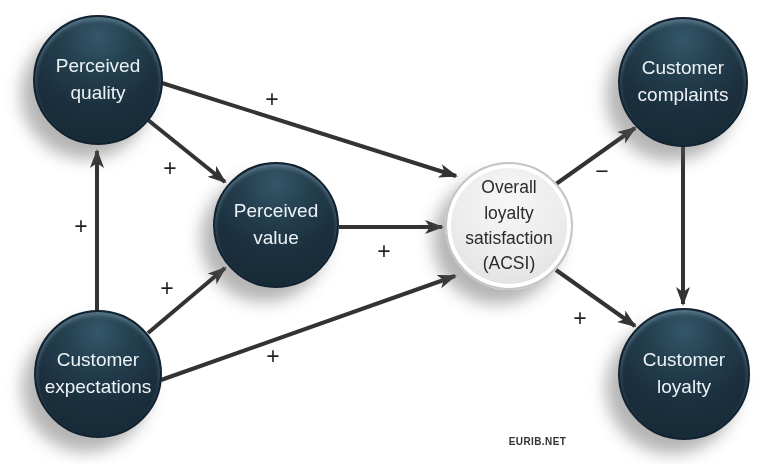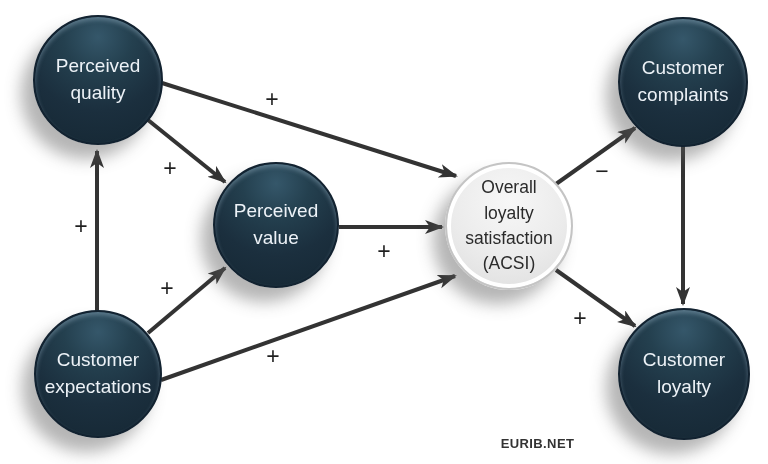--- a/index.html
+++ b/index.html
@@ -74,21 +74,21 @@
   #s5 { left: 260px; top: 343px; }
   #s6 { left: 589px; top: 158px; }
   #s7 { left: 567px; top: 305px; }
 
   .credit {
     position: absolute;
     left: 480px;
     top: 436px;
     width: 115px;
     text-align: center;
-    font-size: 13px;
+    font-size: 10px;
     font-weight: bold;
     letter-spacing: 0.4px;
     color: #333333;
   }
 </style>
 </head>
 <body>
 
 <div class="stage">
 

